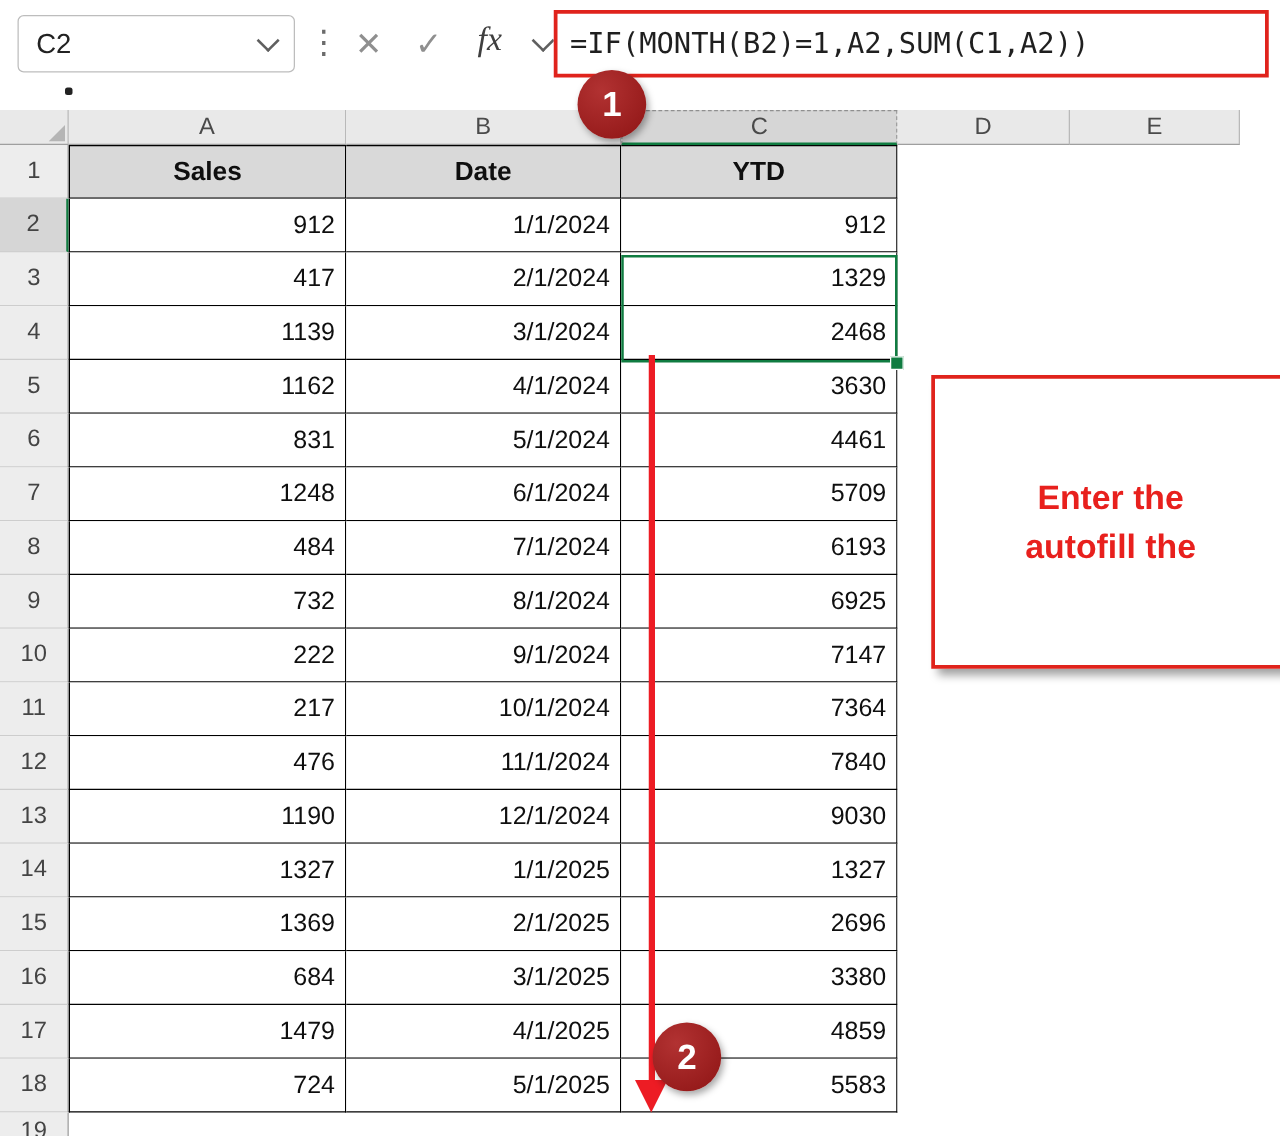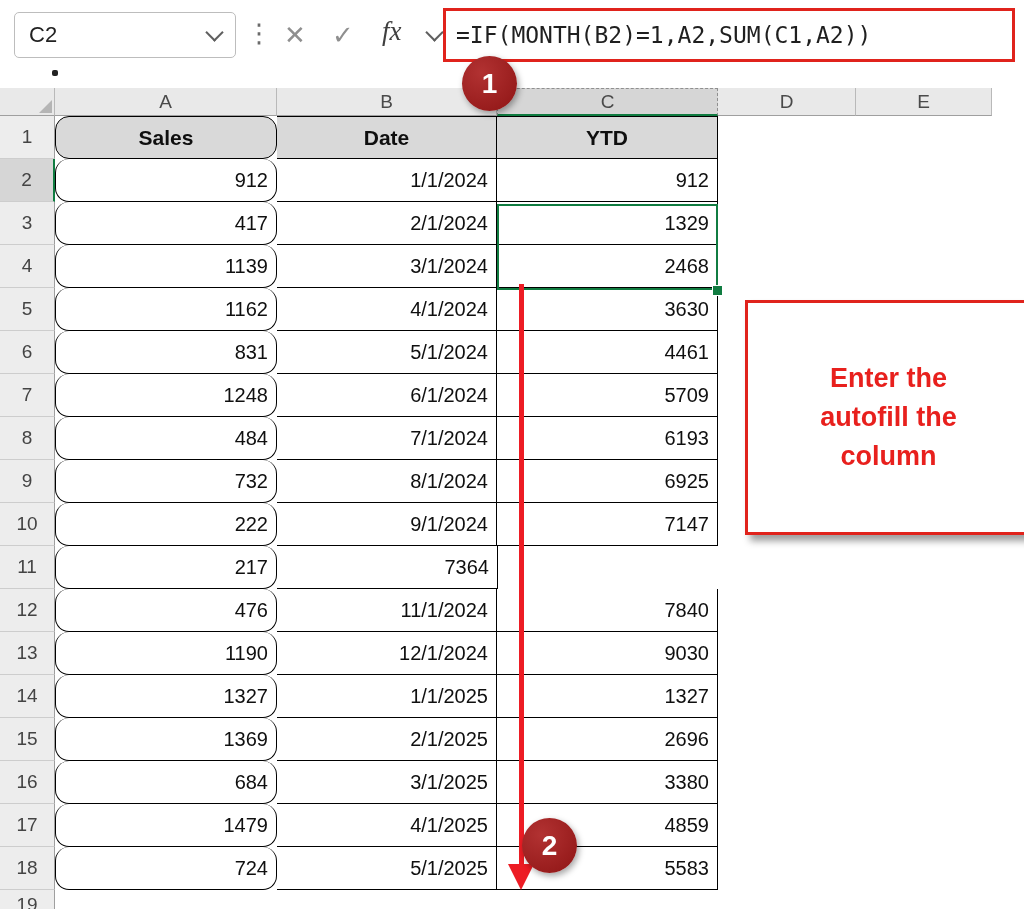--- a/index.html
+++ b/index.html
@@ -55,21 +55,21 @@
   .rowhead{
     width:55px;box-sizing:border-box;background:#ededed;
     border-right:1px solid #9f9f9f;border-bottom:1px solid #cdcdcd;
     color:#444;font-size:19px;display:flex;align-items:center;justify-content:center;
   }
   .rowhead.sel{background:#d6d6d6;border-right:2px solid #107c41;}
   .cell{
     box-sizing:border-box;display:flex;align-items:center;font-size:20px;color:#0f0f0f;
     border-right:1px solid #000;border-bottom:1px solid #000;padding:0 8px;background:#fff;
   }
-  .cell.colA{border-left:1px solid #000;border-radius:14px;}
+  .cell.colA{border-left:1px solid #000;}
   .row1 .cell.bordered{border-top:1px solid #000;}
   .cell.hdr{background:#d9d9d9;font-weight:bold;justify-content:center;font-size:21px;}
   .num{justify-content:flex-end;}
   .cell.empty{border:none;background:#fff;}
   .grid-row.partial{height:19px;overflow:hidden;}
   .grid-row.partial .rowhead{height:43px;align-items:flex-start;padding-top:4px;border-bottom:none;}
   
   .sel-outline{position:absolute;left:497px;top:204px;width:221px;height:86px;
     box-sizing:border-box;border:2px solid #107c41;z-index:5;pointer-events:none;}
   .fill-handle{position:absolute;left:712px;top:285px;width:9px;height:9px;
@@ -195,20 +195,21 @@
         <div class="rowhead">10</div>
         <div class="cell wA colA num">222</div>
         <div class="cell wB num">9/1/2024</div>
         <div class="cell wC num">7147</div>
         <div class="cell wD empty"></div>
         <div class="cell wE empty"></div>
       </div>
       <div class="grid-row">
         <div class="rowhead">11</div>
         <div class="cell wA colA num">217</div>
+        <div class="cell wB num">10/1/2024</div>
         <div class="cell wC num">7364</div>
         <div class="cell wD empty"></div>
         <div class="cell wE empty"></div>
       </div>
       <div class="grid-row">
         <div class="rowhead">12</div>
         <div class="cell wA colA num">476</div>
         <div class="cell wB num">11/1/2024</div>
         <div class="cell wC num">7840</div>
         <div class="cell wD empty"></div>
@@ -271,14 +272,13 @@
 
 <div class="sel-outline"></div>
 <div class="fill-handle"></div>
 
 <div class="arrow-line"></div>
 <div class="arrow-head"></div>
 
 <div class="callout">
   <div>Enter the</div>
   <div>autofill the</div>
-  <div>column</div>
 </div>
 
 </body></html>

